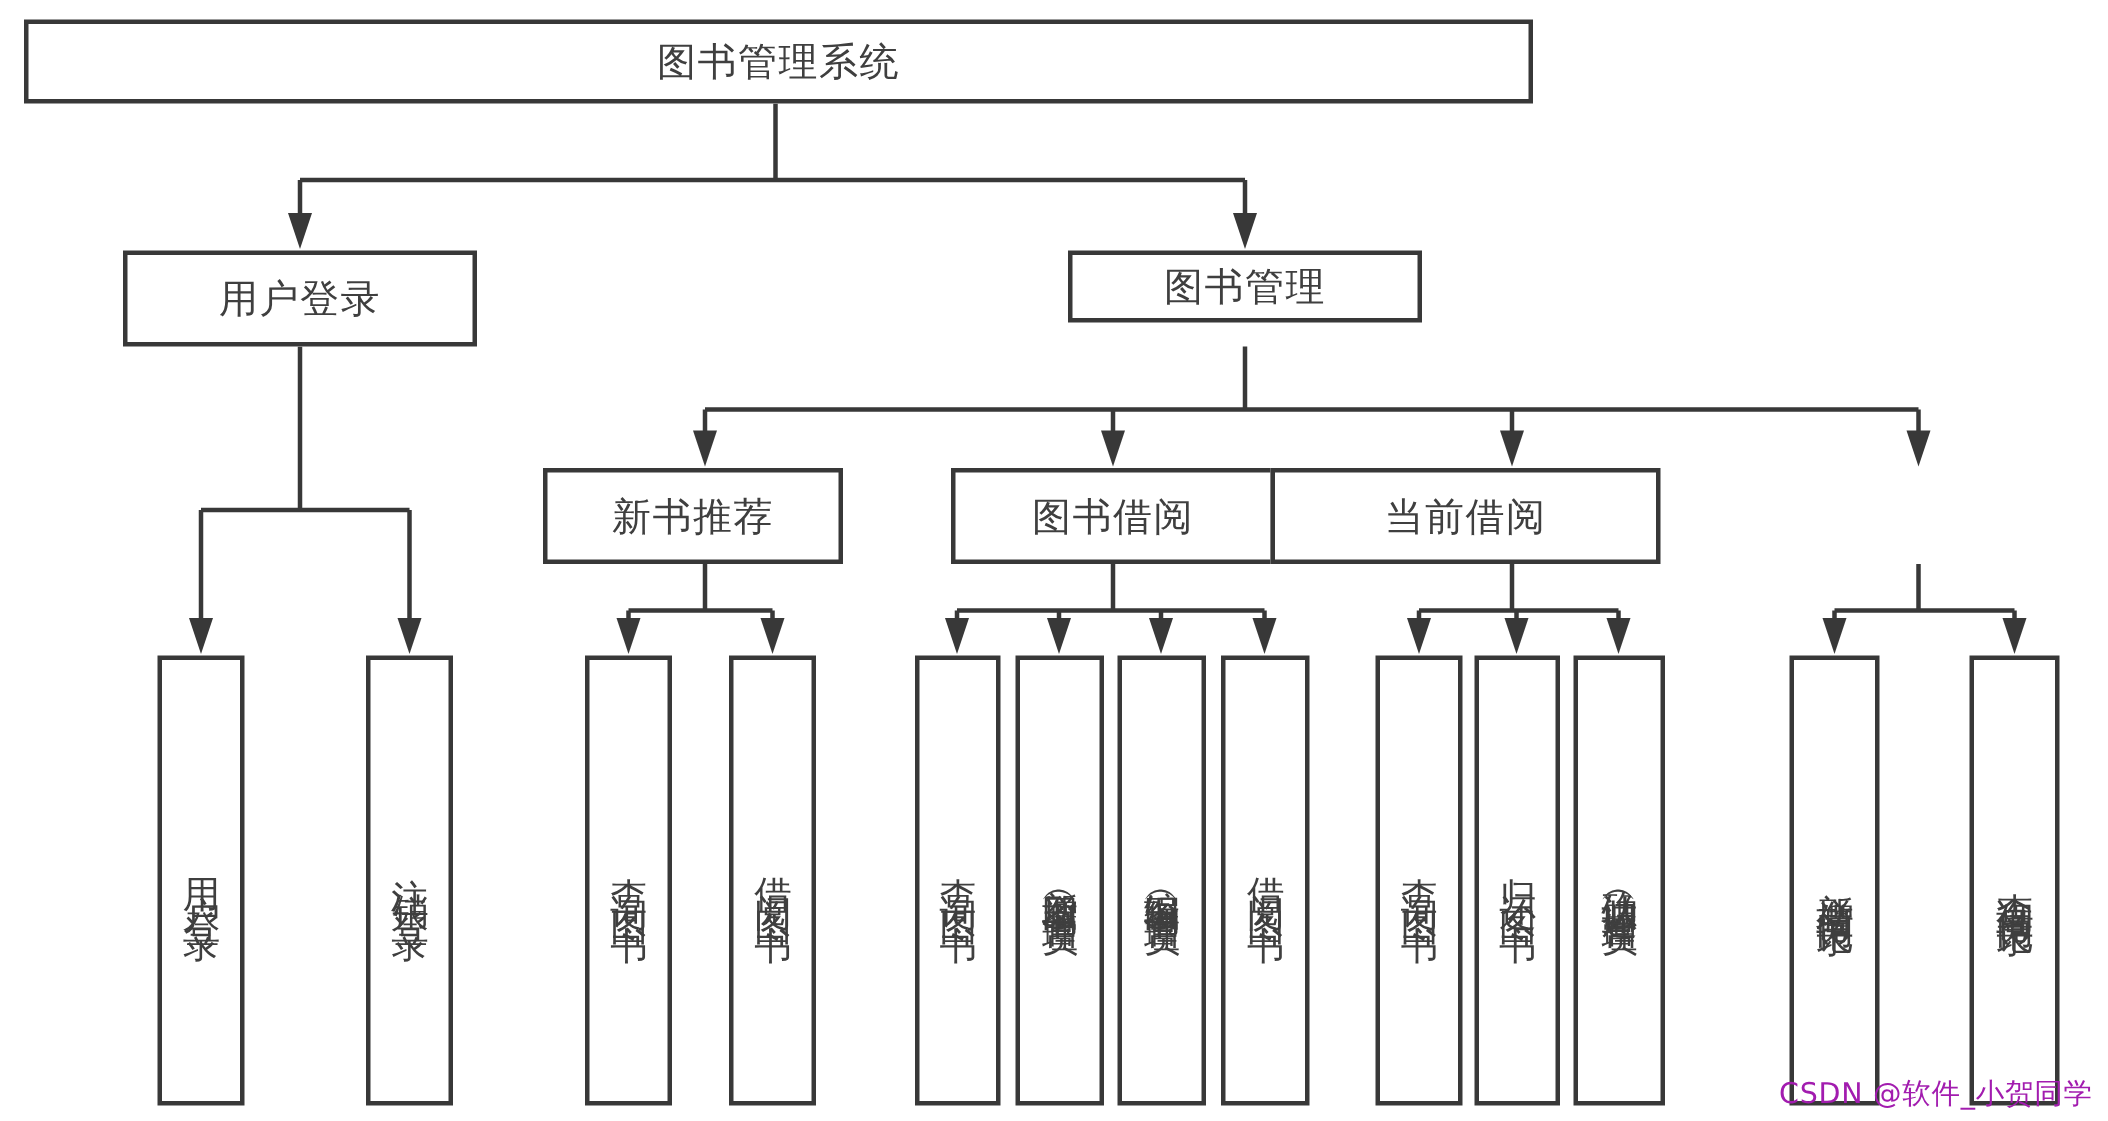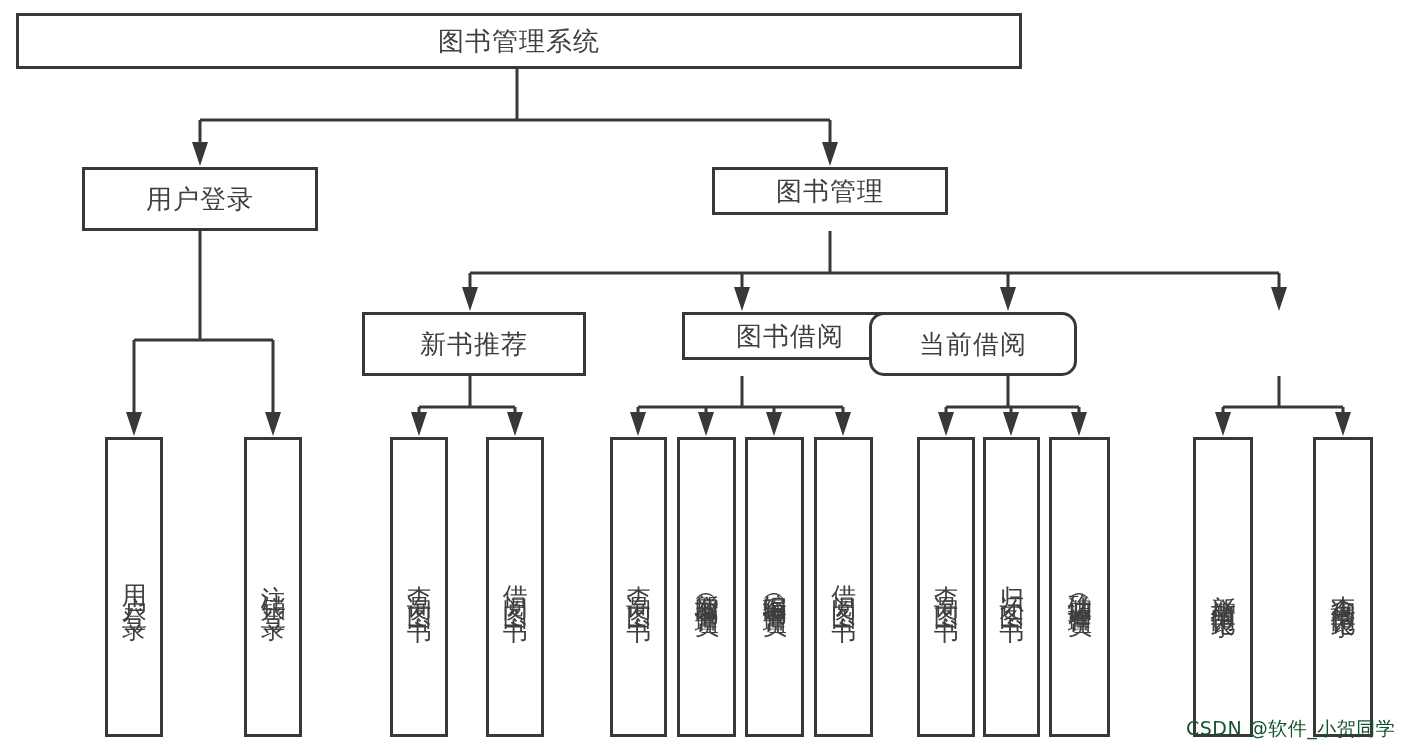--- a/index.html
+++ b/index.html
@@ -39,21 +39,21 @@
     white-space: nowrap;
   }
   .leaf.len4 .vtext { letter-spacing: 11px; }
   .leaf.len6 .vtext { letter-spacing: 4px; }
   .leaf.len9 .vtext { letter-spacing: 3px; font-size: 24px; }
   .watermark {
     position: absolute;
     left: 1186px;
     top: 716px;
     font-size: 19px;
-    color: #14532d;
+    color: #a21caf;
     z-index: 3;
     white-space: nowrap;
     letter-spacing: 0.5px;
   }
 </style>
 </head>
 <body>
 
 <div class="canvas">
 
@@ -95,23 +95,23 @@
       <polygon points="1223,436 1215,412 1231,412"></polygon>
       <polygon points="1343,436 1335,412 1351,412"></polygon>
     </g>
   </svg>
 
   <div class="node root" style="left:16px; top:13px; width:1006px; height:56px;">图书管理系统</div>
 
   <div class="node hnode" style="left:82px; top:167px; width:236px; height:64px;">用户登录</div>
   <div class="node hnode" style="left:712px; top:167px; width:236px; height:48px;">图书管理</div>
 
-  <div class="node hnode" style="left:362px; top:312px; width:224px; height:64px;">新书推荐</div>
-  <div class="node hnode" style="left:634px; top:312px; width:216px; height:48px;margin-left:48px;">图书借阅</div>
-  <div class="node hnode" style="left:869px; top:312px; width:208px; height:64px;border-radius:15px;">当前借阅</div>
+  <div class="node hnode" style="left:362px; top:312px; width:200px; height:64px;">新书推荐</div>
+  <div class="node hnode" style="left:634px; top:312px; width:216px; height:64px;">图书借阅</div>
+  <div class="node hnode" style="left:847px; top:312px; width:260px; height:64px;">当前借阅</div>
 
   <div class="node leaf len4" style="left:105px;">
     <span class="vtext">用户登录</span>
   </div>
   <div class="node leaf len4" style="left:244px;">
     <span class="vtext">注销登录</span>
   </div>
 
   <div class="node leaf len4" style="left:390px;">
     <span class="vtext">查询图书</span>

